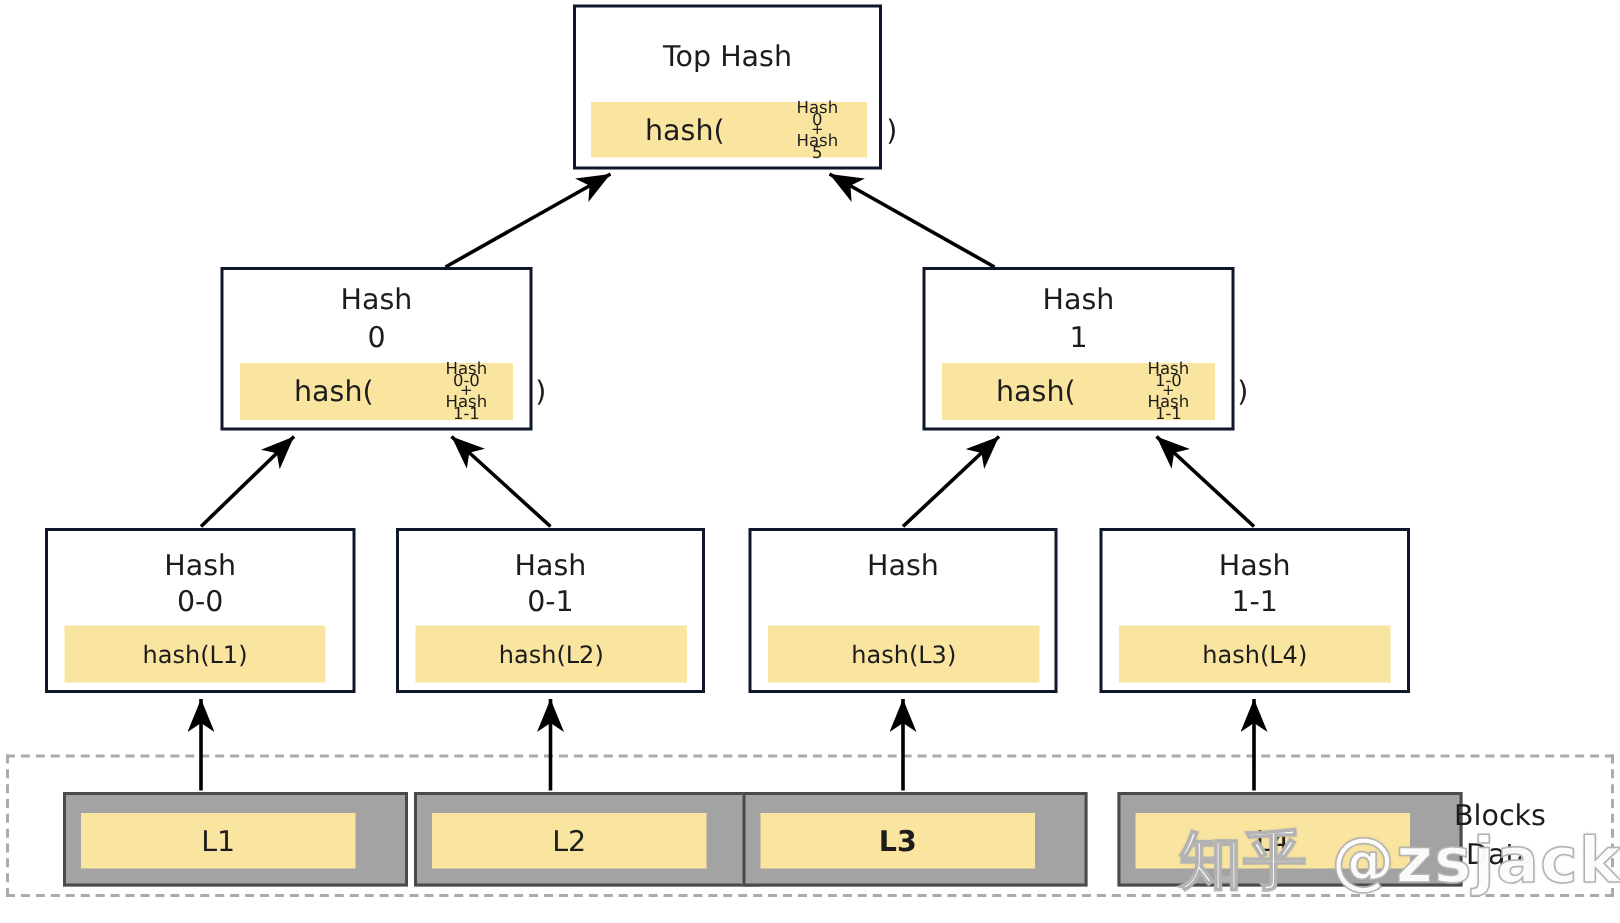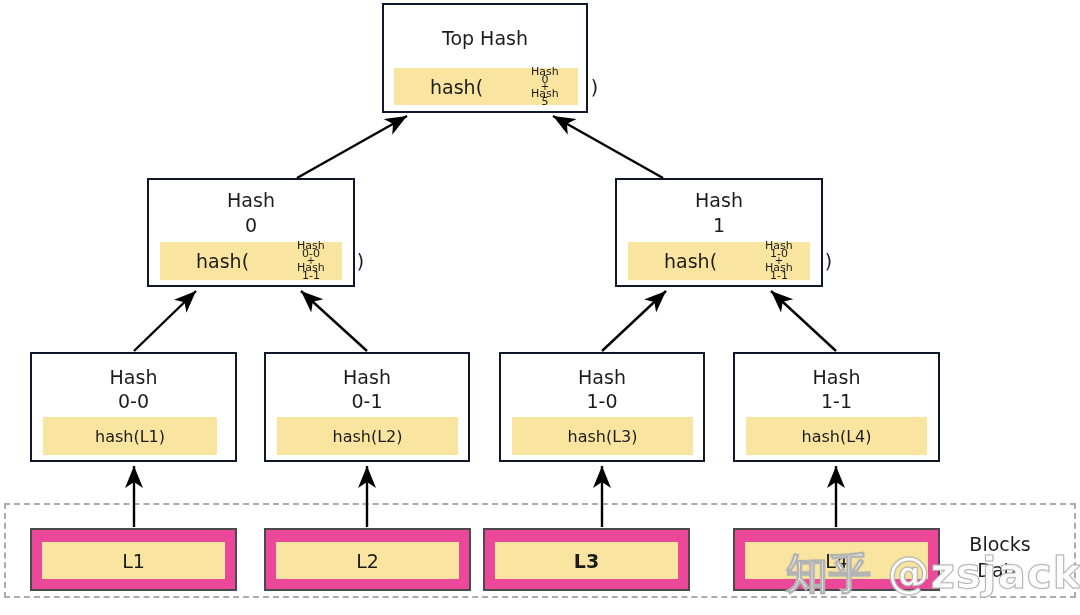--- a/index.html
+++ b/index.html
@@ -21,22 +21,22 @@
   .fn{font-size:19px;white-space:nowrap;}
   .stack{font-size:11px;line-height:8px;text-align:center;transform:translateX(8px);}
   .stack .plus{font-size:10px;line-height:6px;display:block;}
   .stack span{display:block;}
   .leafcontent{font-size:16px;}
   .dashed-region{
     position:absolute;left:4px;top:503px;width:1072px;height:95px;
     border:2px dashed #ababab;box-sizing:border-box;background:#ffffff;z-index:1;
   }
   .datablock{
-    position:absolute;top:528px;height:63px;width:207px;background:#ec4899;
-    border:2px solid #4a4a4a;box-sizing:border-box;z-index:2;
+    position:absolute;top:528px;height:63px;width:230px;background:#a3a3a3;
+    border:2px solid #4a4a4a;box-sizing:border-box;z-index:2;margin-left:12px;
   }
   .datablock .yellow{left:10px;top:12px;width:183px;height:37px;font-size:19px;}
   .data-label{
     position:absolute;left:948px;top:531px;width:104px;z-index:2;
     text-align:center;font-size:19px;line-height:26px;color:#1c1c1c;
   }
   .watermark{
     position:absolute;left:786px;top:546px;z-index:10;
     font-size:42px;font-weight:bold;letter-spacing:1px;white-space:nowrap;
     color:rgba(255,255,255,0.95);
@@ -130,21 +130,20 @@
       <div>0-1</div>
     </div>
     <div class="yellow leafcontent" style="left:11px;top:63px;width:181px;height:38px;">
       <span>hash(L2)</span>
     </div>
   </div>
 
   <div class="node" style="left:499px;top:352px;width:206px;height:110px;">
     <div class="title" style="padding-top:11px;line-height:24px;">
       <div>Hash</div>
-      <div>1-0</div>
     </div>
     <div class="yellow leafcontent" style="left:11px;top:63px;width:181px;height:38px;">
       <span>hash(L3)</span>
     </div>
   </div>
 
   <div class="node" style="left:733px;top:352px;width:207px;height:110px;">
     <div class="title" style="padding-top:11px;line-height:24px;">
       <div>Hash</div>
       <div>1-1</div>

